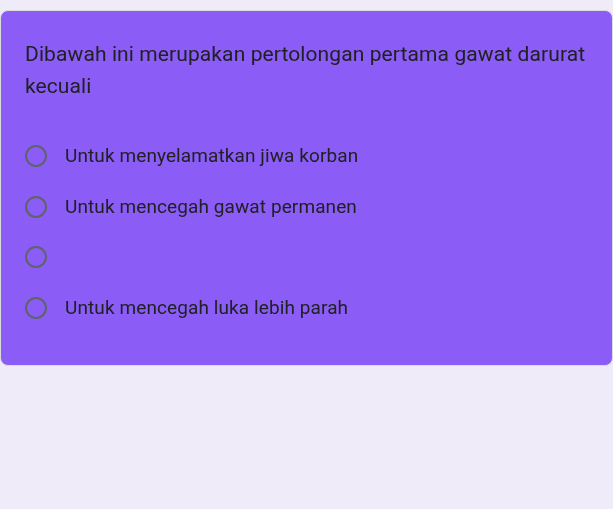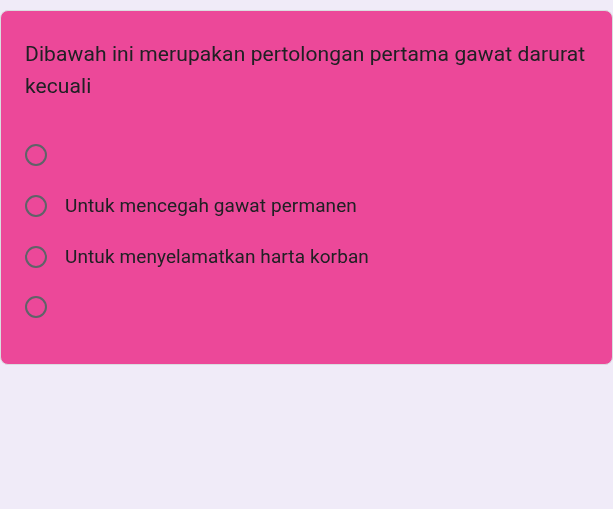--- a/index.html
+++ b/index.html
@@ -8,21 +8,21 @@
       box-sizing: border-box;
     }
     body {
       font-family: 'Roboto', Arial, sans-serif;
       background: #f0ebf8;
       display: flex;
       justify-content: center;
       padding: 10px 0;
     }
     .card {
-      background: #ec4899;
+      background: #8b5cf6;
       border-radius: 8px;
       width: 613px;
       padding: 28px 24px 32px 24px;
       border: 1px solid #dadce0;
     }
     .question {
       font-size: 21px;
       color: #202124;
       line-height: 1.5;
       margin-bottom: 28px;
@@ -49,28 +49,29 @@
     }
   </style>
 </head>
 <body>
 
 <div class="card">
   <div class="question">Dibawah ini merupakan pertolongan pertama gawat darurat  kecuali</div>
 
   <div class="option">
     <div class="radio"></div>
+    <span class="option-label">Untuk menyelamatkan jiwa korban</span>
   </div>
 
   <div class="option">
     <div class="radio"></div>
     <span class="option-label">Untuk mencegah gawat permanen</span>
   </div>
 
   <div class="option">
     <div class="radio"></div>
-    <span class="option-label">Untuk menyelamatkan harta korban</span>
   </div>
 
   <div class="option">
     <div class="radio"></div>
+    <span class="option-label">Untuk mencegah luka lebih parah</span>
   </div>
 </div>
 
 </body></html>

